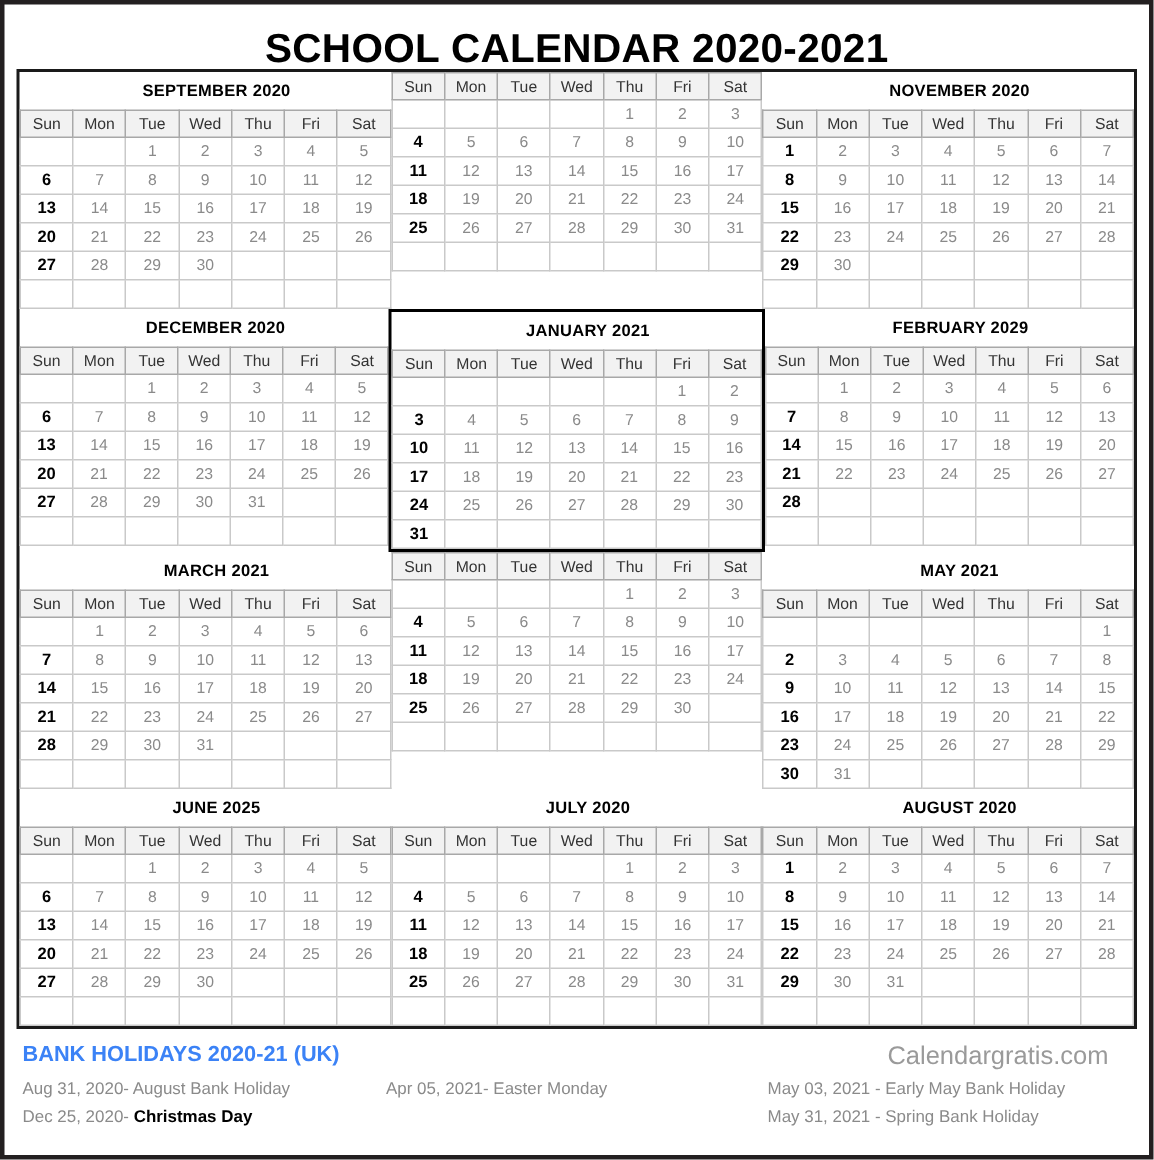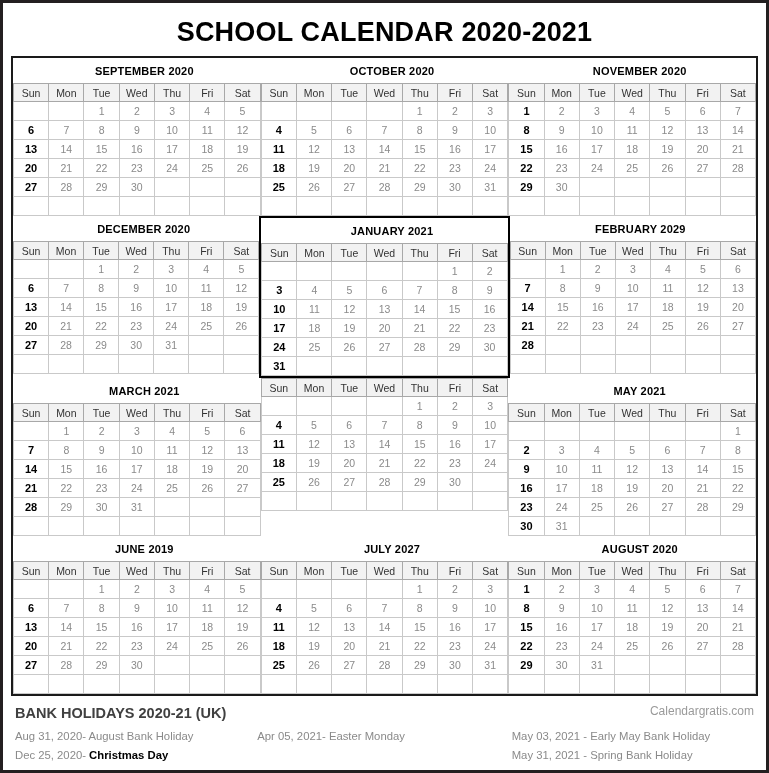--- a/index.html
+++ b/index.html
@@ -23,21 +23,20 @@
     position: relative;
   }
   
   .title {
     text-align: center;
     font-size: 27px;
     font-weight: bold;
     letter-spacing: 0.2px;
     color: #000000;
     padding-top: 15px;
-    padding-bottom: 10px;
     line-height: 1.05;
   }
   
   .cal-frame {
     margin: 0 8px;
     border: 2.5px solid #1a1a1a;
     box-sizing: border-box;
   }
   .cal-row {
     display: flex;
@@ -99,21 +98,21 @@
     color: transparent;
   }
   
   .holidays {
     padding: 9px 12px 0 12px;
     position: relative;
   }
   .holidays-title {
     font-size: 14.5px;
     font-weight: bold;
-    color: #404040;
+    color: #3b82f6;
     margin-bottom: 6px;
   }
   .hol-cols {
     display: flex;
   }
   .hol-col {
     flex: 1 1 0;
   }
   .hol-col.c2 { flex: 1.05 1 0; }
   .hol-item {
@@ -121,23 +120,23 @@
     color: #8a8a8a;
     line-height: 19px;
     white-space: nowrap;
   }
   .hol-item .hol-name.bold {
     color: #000000;
     font-weight: bold;
   }
   .watermark {
     position: absolute;
-    right: 12px;
+    right: 27px;
     top: 8px;
-    font-size: 12px;
+    font-size: 17px;
     color: #9a9a9a;
   }
 </style>
 </head>
 <body>
 
 <div id="page">
 
   <div class="title">SCHOOL CALENDAR 2020-2021</div>
 
@@ -209,21 +208,20 @@
                 <td class="empty"></td>
                 <td class="empty"></td>
                 <td class="empty"></td>
                 <td class="empty"></td>
                 <td class="empty"></td>
               </tr>
             </tbody>
           </table>
         </div>
         <div class="month">
-          <div class="month-name">OCTOBER 2020</div>
           <table class="mtab">
             <thead>
               <tr>
                 <th>Sun</th>
                 <th>Mon</th>
                 <th>Tue</th>
                 <th>Wed</th>
                 <th>Thu</th>
                 <th>Fri</th>
                 <th>Sat</th>
@@ -790,21 +788,21 @@
                 <td class="empty"></td>
                 <td class="empty"></td>
                 <td class="empty"></td>
               </tr>
             </tbody>
           </table>
         </div>
       </div>
     <div class="cal-row">
         <div class="month">
-          <div class="month-name">JUNE 2019</div>
+          <div class="month-name">JUNE 2025</div>
           <table class="mtab">
             <thead>
               <tr>
                 <th>Sun</th>
                 <th>Mon</th>
                 <th>Tue</th>
                 <th>Wed</th>
                 <th>Thu</th>
                 <th>Fri</th>
                 <th>Sat</th>
@@ -862,21 +860,21 @@
                 <td class="empty"></td>
                 <td class="empty"></td>
                 <td class="empty"></td>
                 <td class="empty"></td>
                 <td class="empty"></td>
               </tr>
             </tbody>
           </table>
         </div>
         <div class="month">
-          <div class="month-name">JULY 2027</div>
+          <div class="month-name">JULY 2020</div>
           <table class="mtab">
             <thead>
               <tr>
                 <th>Sun</th>
                 <th>Mon</th>
                 <th>Tue</th>
                 <th>Wed</th>
                 <th>Thu</th>
                 <th>Fri</th>
                 <th>Sat</th>

